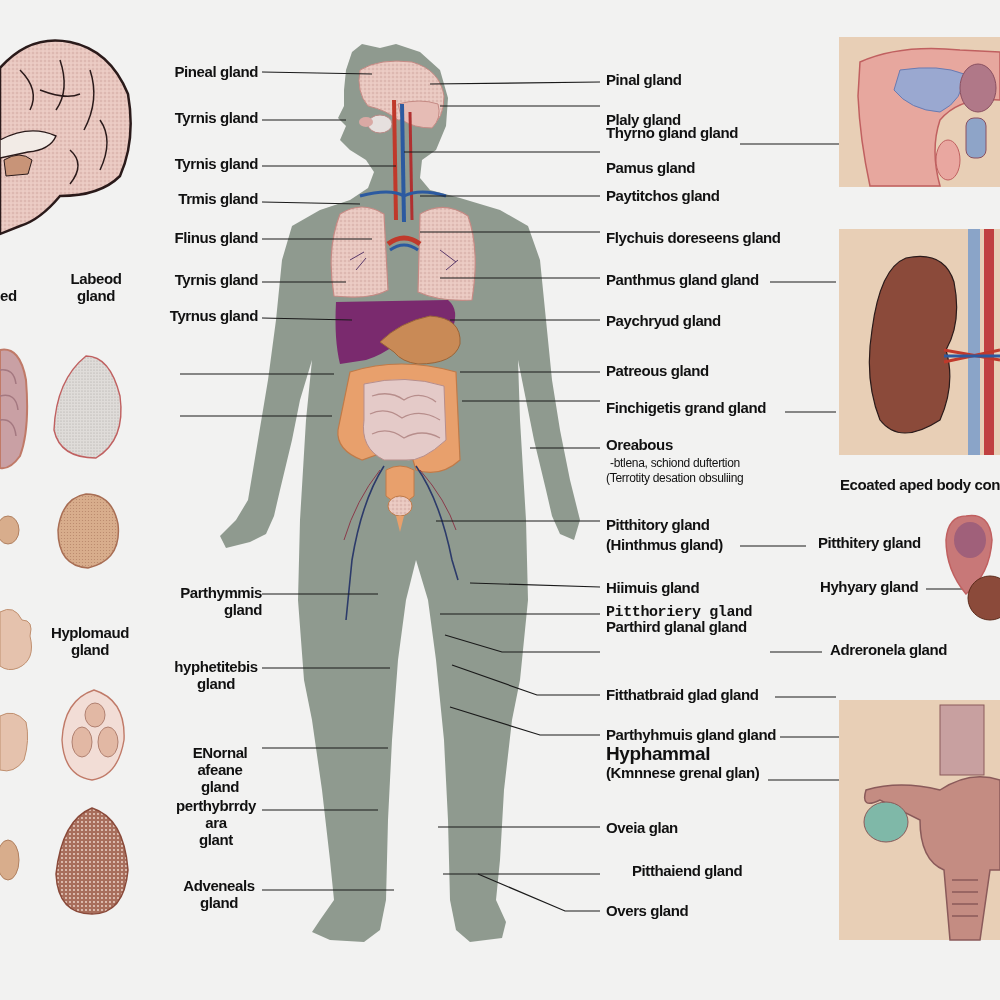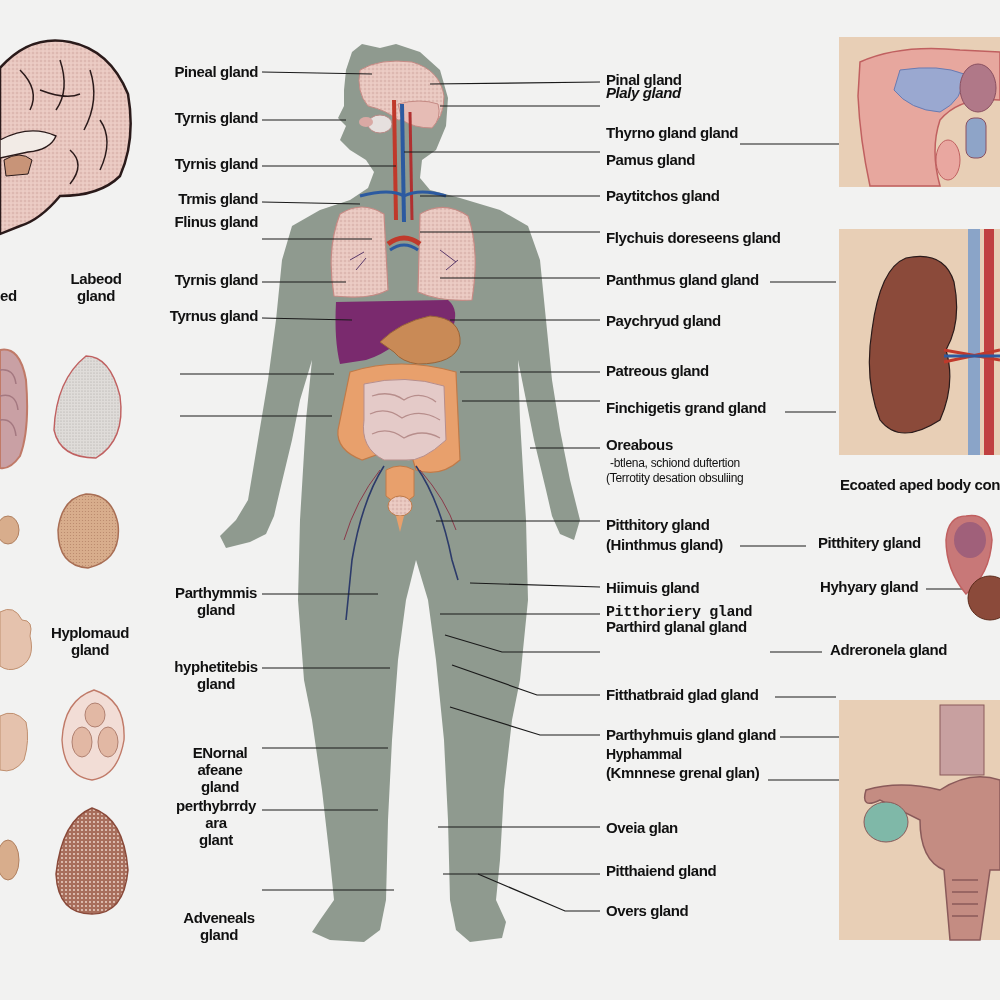--- a/index.html
+++ b/index.html
@@ -172,79 +172,79 @@
     <path d="M866,790 Q900,780 940,790 Q970,770 1000,780 L1000,870 L990,870 L980,940 L950,940 L944,870 Q920,860 920,820 L880,800 Q860,810 866,790 Z" fill="#c48c82" stroke="#8a5a5a" stroke-width="1.5"></path>
     <ellipse cx="886" cy="822" rx="22" ry="20" fill="#7fb8a8" stroke="#8a5a5a"></ellipse>
     <path d="M952,880 L978,880 M952,892 L978,892 M952,904 L978,904 M952,916 L978,916" stroke="#8a5a5a" stroke-width="1.5"></path>
   </g>
 </svg>
 
 <div class="lbl r" style="left:140px;top:63px;width:118px;">Pineal gland</div>
 <div class="lbl r" style="left:140px;top:109px;width:118px;">Tyrnis gland</div>
 <div class="lbl r" style="left:140px;top:155px;width:118px;">Tyrnis gland</div>
 <div class="lbl r" style="left:140px;top:190px;width:118px;">Trmis gland</div>
-<div class="lbl r" style="left:140px;top:213px;width:118px;">Flinus gland</div>
+<div class="lbl r" style="left:140px;top:229px;width:118px;">Flinus gland</div>
 <div class="lbl r" style="left:140px;top:271px;width:118px;">Tyrnis gland</div>
 <div class="lbl r" style="left:140px;top:307px;width:118px;">Tyrnus gland</div>
 
-<div class="lbl c" style="left:170px;top:584px;width:92px;">
+<div class="lbl c" style="left:170px;top:584px;width:92px;text-align:right;">
   <div>Parthymmis</div>
   <div>gland</div>
 </div>
 <div class="lbl c" style="left:170px;top:658px;width:92px;">
   <div>hyphetitebis</div>
   <div>gland</div>
 </div>
 <div class="lbl c" style="left:180px;top:722px;width:80px;margin-top:22px;">
   <div>ENornal</div>
   <div>afeane</div>
   <div>gland</div>
 </div>
 <div class="lbl c" style="left:170px;top:797px;width:92px;">
   <div>perthybrrdy</div>
   <div>ara</div>
   <div>glant</div>
 </div>
-<div class="lbl c" style="left:176px;top:877px;width:86px;margin-top:32px;">
+<div class="lbl c" style="left:176px;top:877px;width:86px;">
   <div>Adveneals</div>
   <div>gland</div>
 </div>
 
 <div class="lbl c" style="left:60px;top:270px;width:72px;">
   <div>Labeod</div>
   <div>gland</div>
 </div>
 <div class="lbl" style="left:0px;top:287px;">ed</div>
 <div class="lbl c" style="left:40px;top:624px;width:100px;">
   <div>Hyplomaud</div>
   <div>gland</div>
 </div>
 
 <div class="lbl" style="left:606px;top:71px;">Pinal gland</div>
-<div class="lbl" style="left:606px;top:84px;font-style:italic;">Plaly gland</div>
+<div class="lbl" style="left:606px;top:111px;">Plaly gland</div>
 <div class="lbl" style="left:606px;top:124px;">Thyrno gland gland</div>
-<div class="lbl" style="left:606px;top:151px;text-align:right;">Pamus gland</div>
+<div class="lbl" style="left:606px;top:159px;text-align:right;">Pamus gland</div>
 <div class="lbl" style="left:606px;top:187px;">Paytitchos gland</div>
 <div class="lbl" style="left:606px;top:229px;">Flychuis doreseens gland</div>
 <div class="lbl" style="left:606px;top:271px;">Panthmus gland gland</div>
 <div class="lbl" style="left:606px;top:312px;">Paychryud gland</div>
 <div class="lbl" style="left:606px;top:362px;">Patreous gland</div>
 <div class="lbl" style="left:606px;top:399px;">Finchigetis grand gland</div>
 <div class="lbl" style="left:606px;top:436px;">Oreabous</div>
 <div class="lbl small" style="left:610px;top:457px;">-btlena, schiond duftertion</div>
 <div class="lbl small" style="left:606px;top:472px;">(Terrotity desation obsuliing</div>
 <div class="lbl" style="left:606px;top:516px;">Pitthitory gland</div>
 <div class="lbl" style="left:606px;top:536px;">(Hinthmus gland)</div>
 <div class="lbl" style="left:606px;top:579px;">Hiimuis gland</div>
 <div class="lbl" style="left:606px;top:604px;font-family:Liberation Mono, monospace;">Pitthoriery gland</div>
 <div class="lbl" style="left:606px;top:618px;">Parthird glanal gland</div>
 <div class="lbl" style="left:606px;top:686px;">Fitthatbraid glad gland</div>
 <div class="lbl" style="left:606px;top:726px;">Parthyhmuis gland gland</div>
-<div class="lbl" style="left:606px;top:747px;font-size:14px;line-height:14px;">Hyphammal</div>
+<div class="lbl" style="left:606px;top:747px;font-size:19px;line-height:14px;">Hyphammal</div>
 <div class="lbl" style="left:606px;top:764px;">(Kmnnese grenal glan)</div>
 <div class="lbl" style="left:606px;top:819px;">Oveia glan</div>
-<div class="lbl" style="left:606px;top:862px;">Pitthaiend gland</div>
+<div class="lbl" style="left:632px;top:862px;">Pitthaiend gland</div>
 <div class="lbl" style="left:606px;top:902px;">Overs gland</div>
 
 <div class="lbl" style="left:840px;top:476px;">Ecoated aped body cont</div>
 <div class="lbl" style="left:818px;top:534px;">Pitthitery gland</div>
 <div class="lbl" style="left:820px;top:578px;">Hyhyary gland</div>
 <div class="lbl" style="left:830px;top:641px;">Adreronela gland</div>
 
 </body></html>

